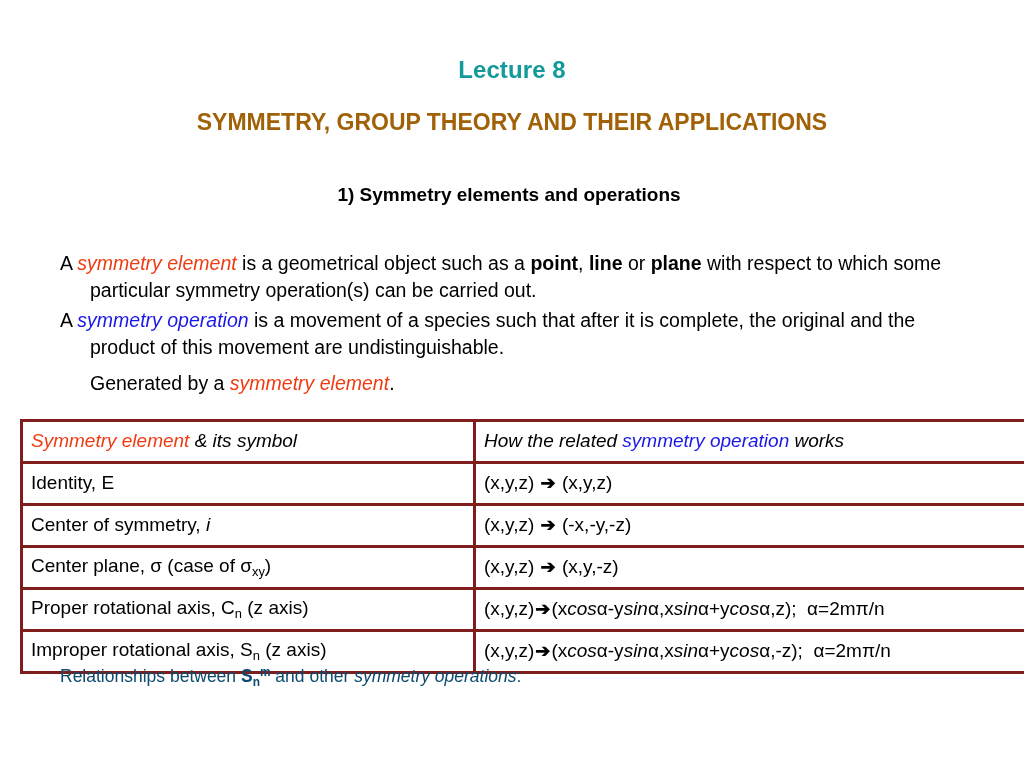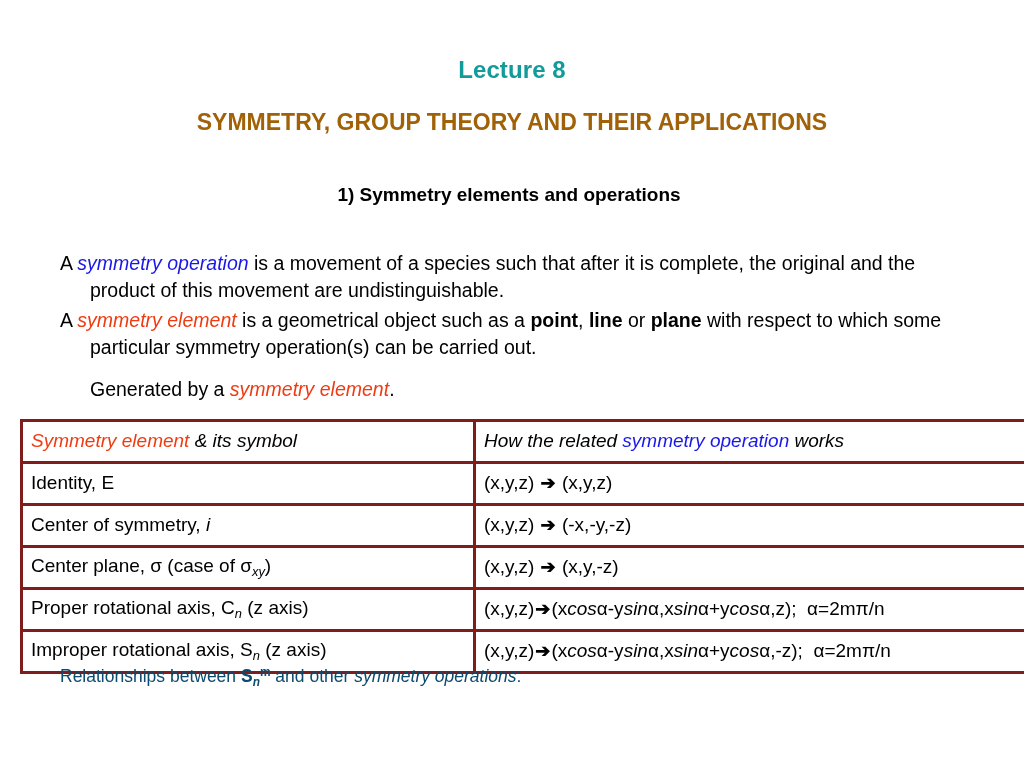--- a/index.html
+++ b/index.html
@@ -69,21 +69,21 @@
   .para {
     text-indent: 0;
     padding-left: 30px;
     margin-bottom: 3px;
   }
   .para > .lead {
     margin-left: -30px;
   }
   .para.generated {
     padding-left: 30px;
-    margin-top: 15px;
+    margin-top: 9px;
   }
   .red-it {
     color: #ef3b11;
     font-style: italic;
   }
   .blue-it {
     color: #1a18e8;
     font-style: italic;
   }
   .bold {
@@ -117,21 +117,20 @@
   .sym-table td.c2 { width: 566px; }
   .sym-table tr.header td {
     font-style: italic;
   }
   .sym-table tr.header td.c2 { font-style: italic; }
   sub {
     font-size: 0.68em;
     vertical-align: baseline;
     position: relative;
     top: 0.30em;
-    font-style: italic;
   }
   sup {
     font-size: 0.68em;
     vertical-align: baseline;
     position: relative;
     top: -0.48em;
   }
   .arrow {
     font-weight: bold;
     font-size: 18px;
@@ -177,25 +176,25 @@
 
   <div class="lecture-title">Lecture 8</div>
 
   <div class="main-heading">SYMMETRY, GROUP THEORY AND THEIR APPLICATIONS</div>
 
   <div class="sub-heading">1) Symmetry elements and operations</div>
 
   <div class="body-block">
 
     <div class="para">
+      <span class="lead">A </span><span class="red-it">symmetry element</span><span> is a geometrical object such as a </span><span class="bold">point</span><span>, </span><span class="bold">line</span><span> or </span><span class="bold">plane</span><span> with respect to which some particular symmetry operation(s) can be carried out.</span>
+    </div>
+
+    <div class="para">
       <span class="lead">A </span><span class="blue-it">symmetry operation</span><span> is a movement of a species such that after it is complete, the original and the product of this movement are undistinguishable.</span>
-    </div>
-
-    <div class="para">
-      <span class="lead">A </span><span class="red-it">symmetry element</span><span> is a geometrical object such as a </span><span class="bold">point</span><span>, </span><span class="bold">line</span><span> or </span><span class="bold">plane</span><span> with respect to which some particular symmetry operation(s) can be carried out.</span>
     </div>
 
     <div class="para generated">
       <span>Generated by a </span><span class="red-it">symmetry element</span><span>.</span>
     </div>
 
   </div>
 
   <table class="sym-table">
     <tbody>

